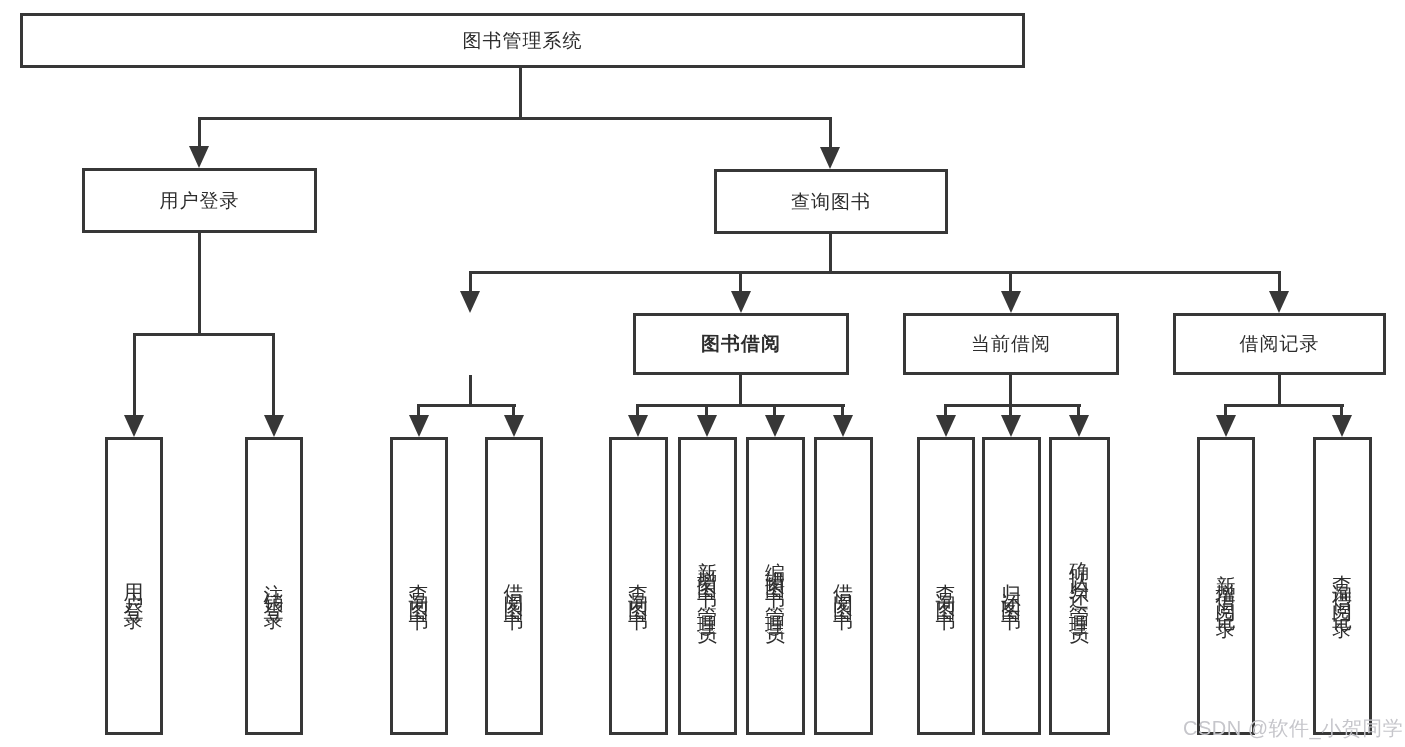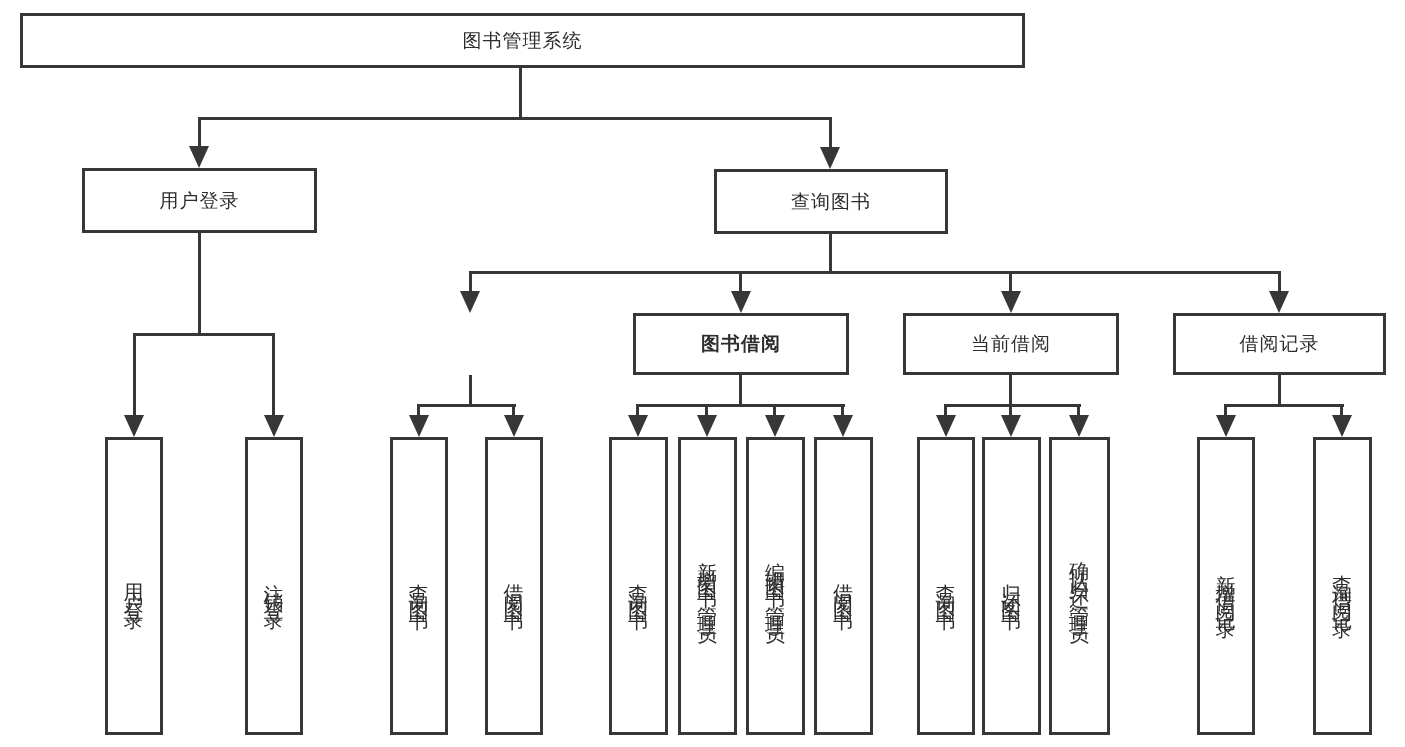--- a/index.html
+++ b/index.html
@@ -133,14 +133,15 @@
   <div class="leaf" style="left:746px;width:59px;">编辑图书（管理员）</div>
   <div class="leaf" style="left:814px;width:59px;">借阅图书</div>
 
   <div class="leaf" style="left:917px;width:58px;">查询图书</div>
   <div class="leaf" style="left:982px;width:59px;">归还图书</div>
   <div class="leaf" style="left:1049px;width:61px;">确认归还（管理员）</div>
 
   <div class="leaf" style="left:1197px;width:58px;">新增借阅记录</div>
   <div class="leaf" style="left:1313px;width:59px;">查询借阅记录</div>
 
+  <div class="watermark">CSDN @软件_小贺同学</div>
 
 </div>
 
 </body></html>

